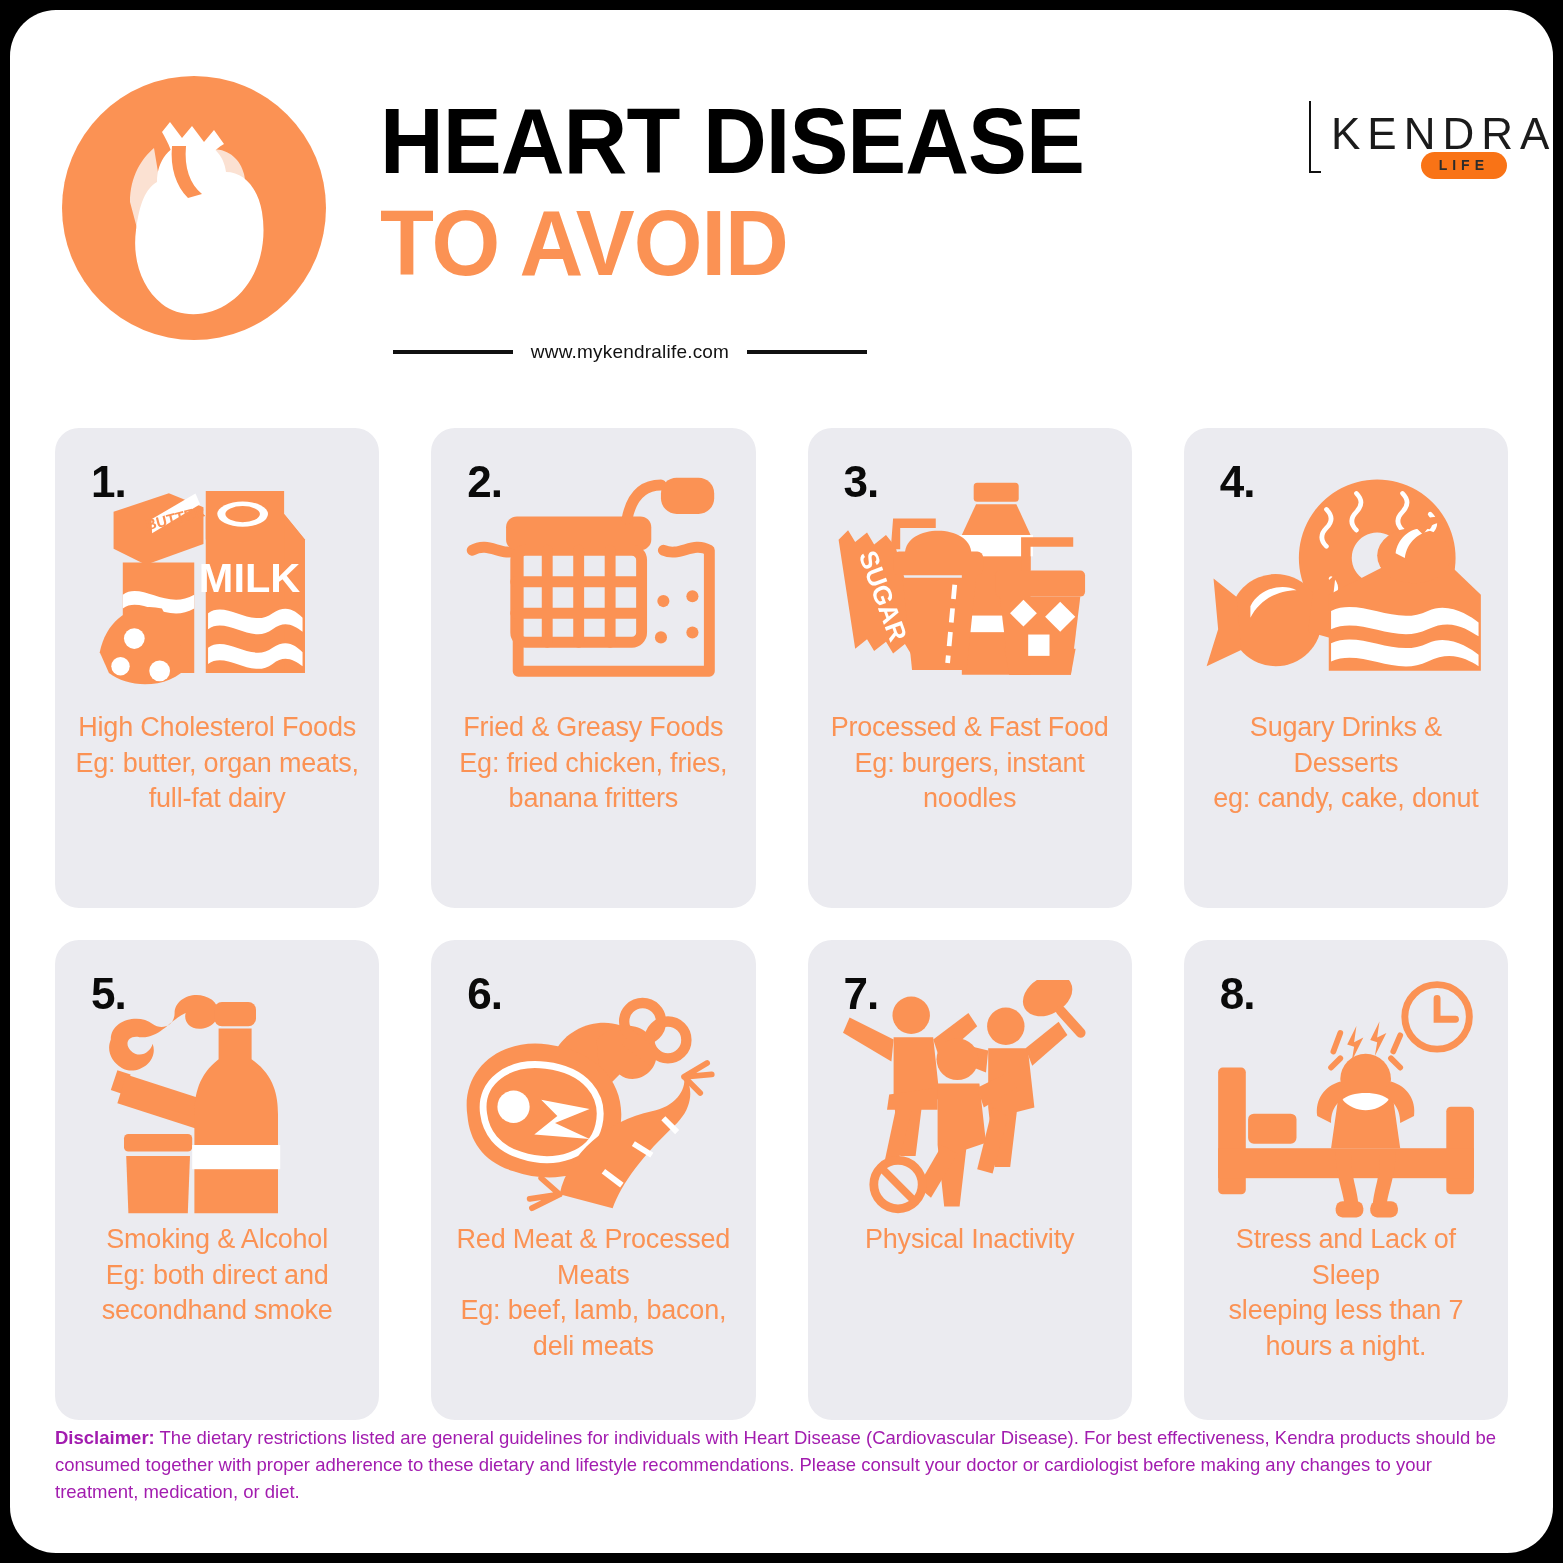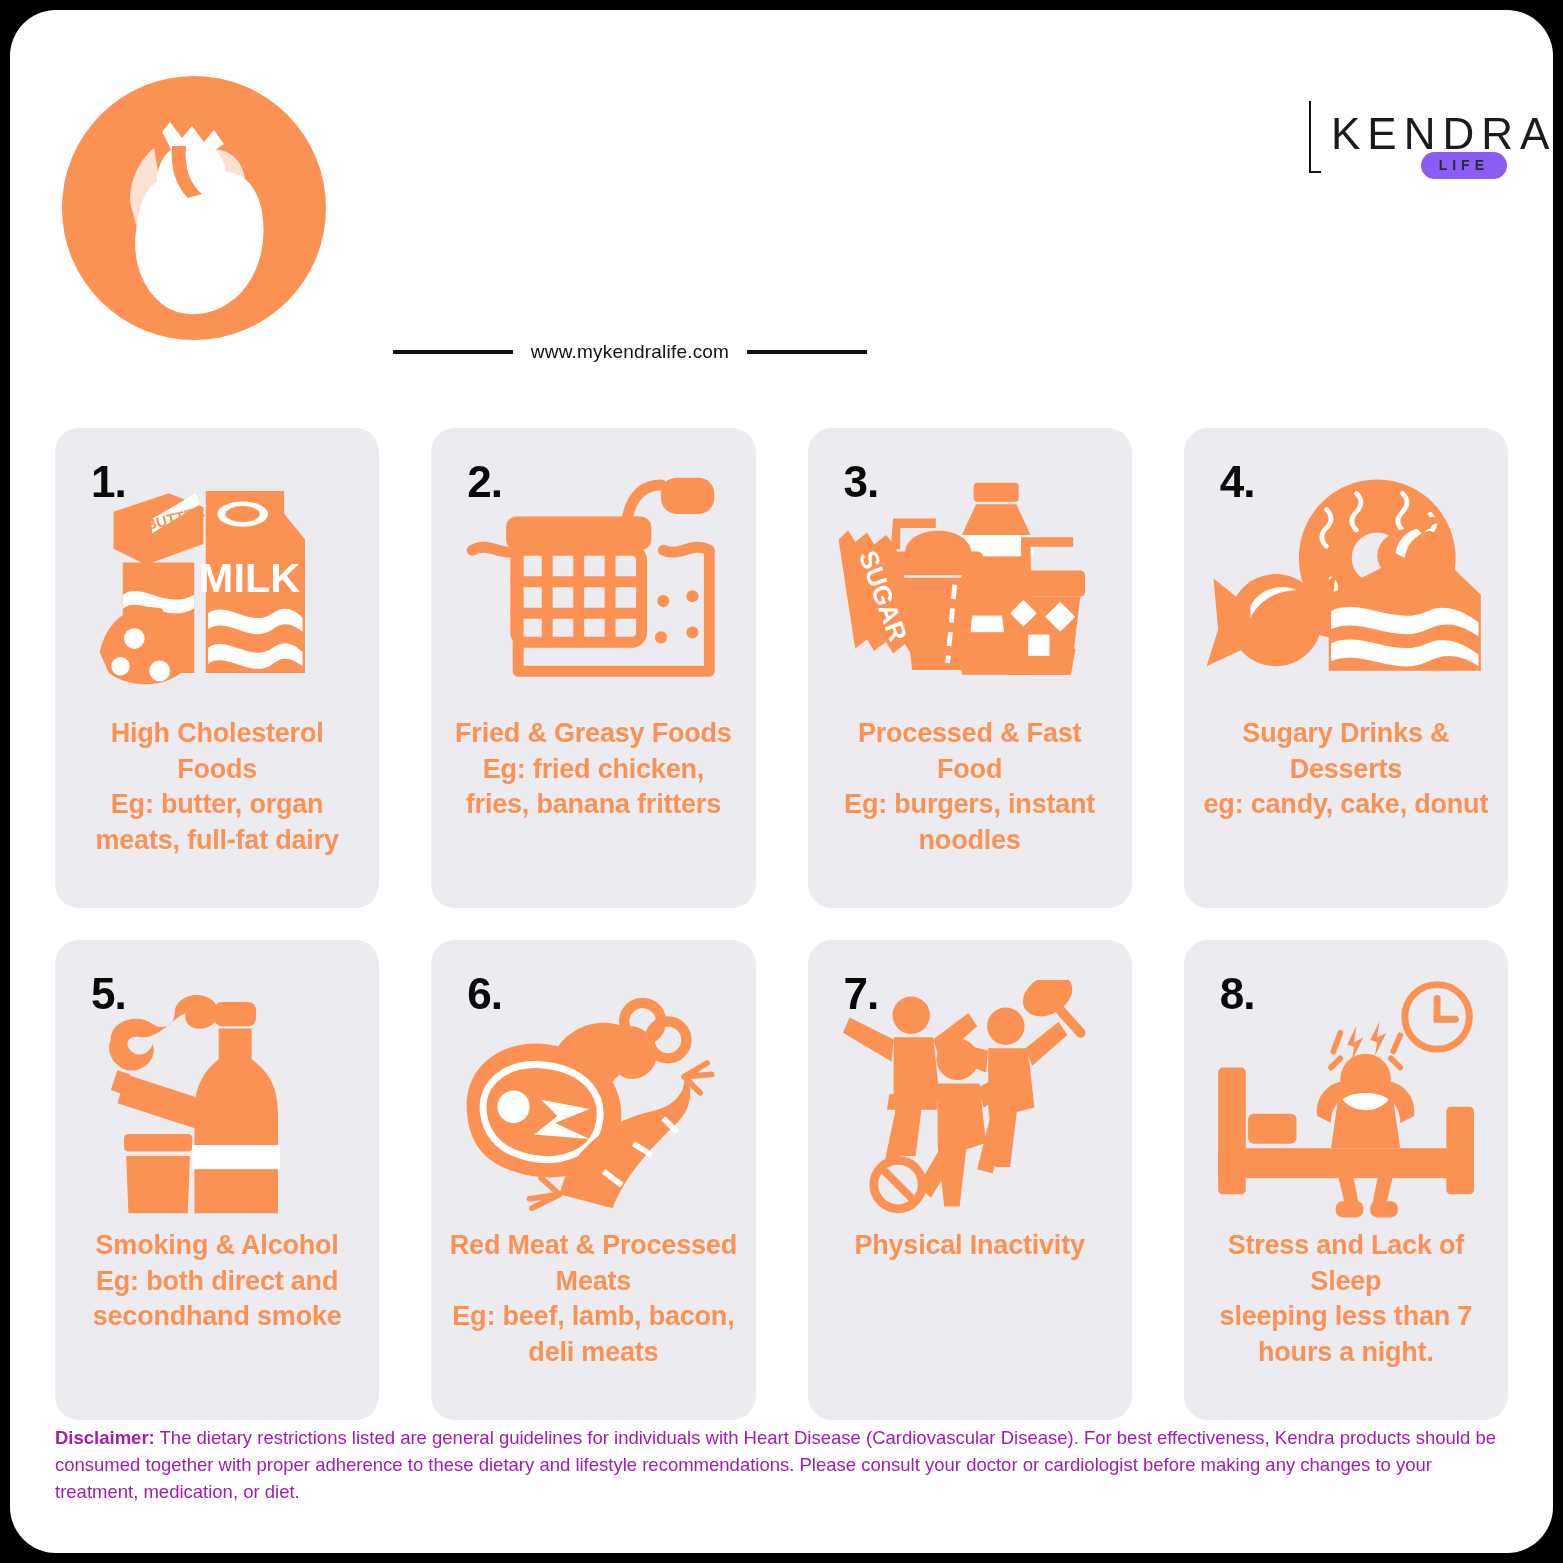--- a/index.html
+++ b/index.html
@@ -68,21 +68,21 @@
     width: 12px; height: 72px;
     border-left: 2.5px solid #111;
     border-bottom: 2.5px solid #111;
   }
   .brand-name {
     position: absolute; left: 22px; top: 14px;
     font-size: 44px; letter-spacing: 7px; color: #1b1b1b; font-weight: 400;
   }
   .brand-pill {
     position: absolute; right: -2px; bottom: 2px;
-    background: #8b5cf6;
+    background: #f97316;
     border-radius: 999px;
     padding: 5px 18px 6px 18px;
     font-size: 14px; letter-spacing: 5px; color: #2b2b2b; font-weight: 600;
   }
 
   
   .grid {
     position: absolute;
     left: 45px; top: 418px;
     width: 1453px;
@@ -109,24 +109,23 @@
     line-height: 1;
   }
   .card-art {
     height: 242px;
     width: 100%;
     display: flex; align-items: center; justify-content: center;
     margin-top: 6px;
   }
   .card-art svg { display: block; max-width: 100%; max-height: 100%; }
   .card-text {
-    margin-top: 6px;
     text-align: center;
     color: #fb9254;
-    font-weight: 700;
+    font-weight: 400;
     font-size: 27px;
     line-height: 1.32;
     padding: 0 4px;
     letter-spacing: -.2px;
     white-space: pre-line;
   }
 
   
   .disclaimer {
     position: absolute;
@@ -154,20 +153,24 @@
         <path d="M104 60 L112 50 L124 66 L134 54 L146 70 L156 58 L166 72
                  C156 78 148 86 144 96 L118 96 C116 84 110 70 104 60 Z" fill="#ffffff"></path>
         <path d="M99 110 C99 88 112 72 132 70 C152 68 166 82 168 100
                  C186 100 200 116 204 140 C210 176 198 212 172 230
                  C150 246 122 246 104 232 C84 216 74 188 78 158
                  C81 132 88 116 99 110 Z" fill="#ffffff"></path>
         <path d="M128 74 C126 96 132 112 144 122 L130 126 C118 114 112 96 114 74 Z" fill="#fb9254"></path>
       </svg>
     </div>
 
+    <div class="title-block">
+      <div class="title-main">HEART DISEASE</div>
+      <div class="title-sub">TO AVOID</div>
+    </div>
 
     <div class="url-row">
       <span class="url-rule"></span>
       <span class="url-text">www.mykendralife.com</span>
       <span class="url-rule"></span>
     </div>
 
     <div class="brand-logo">
       <span class="brand-bracket"></span>
       <span class="brand-name">KENDRA</span>

